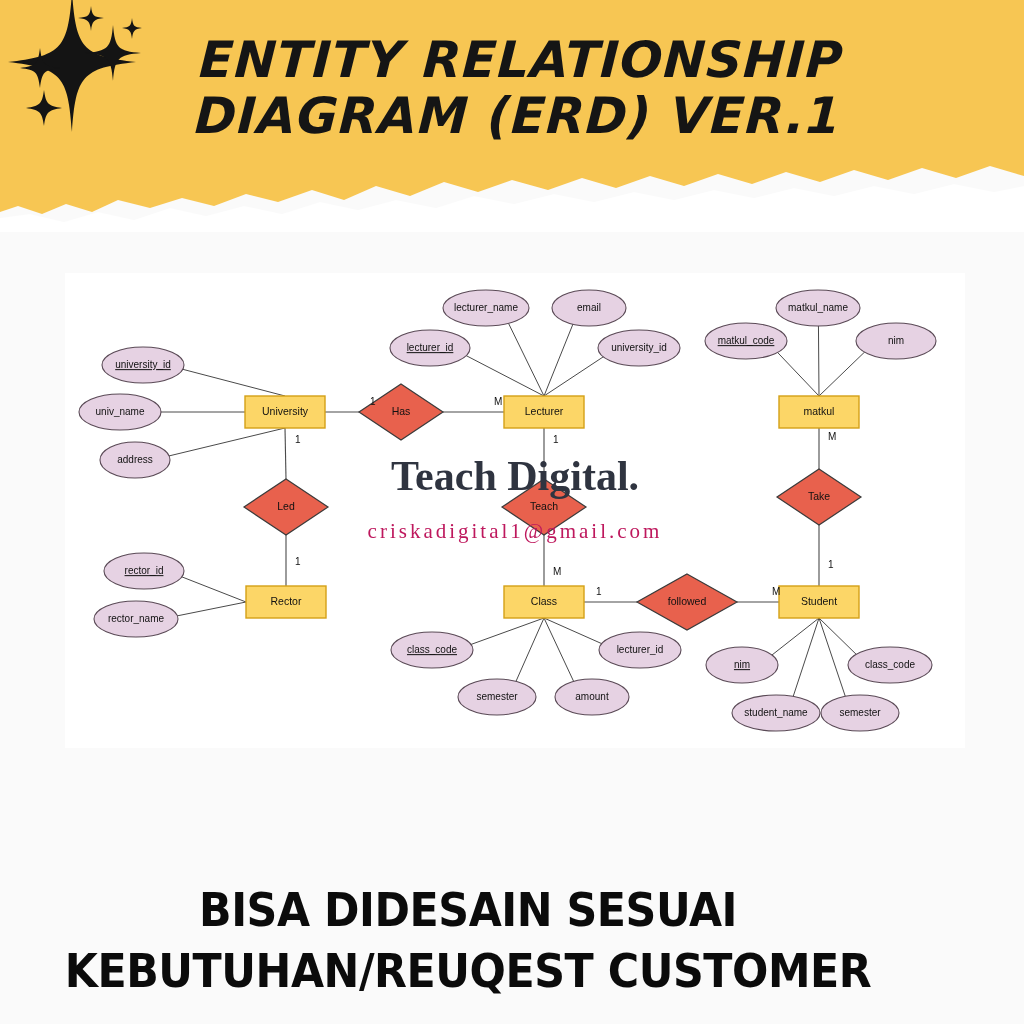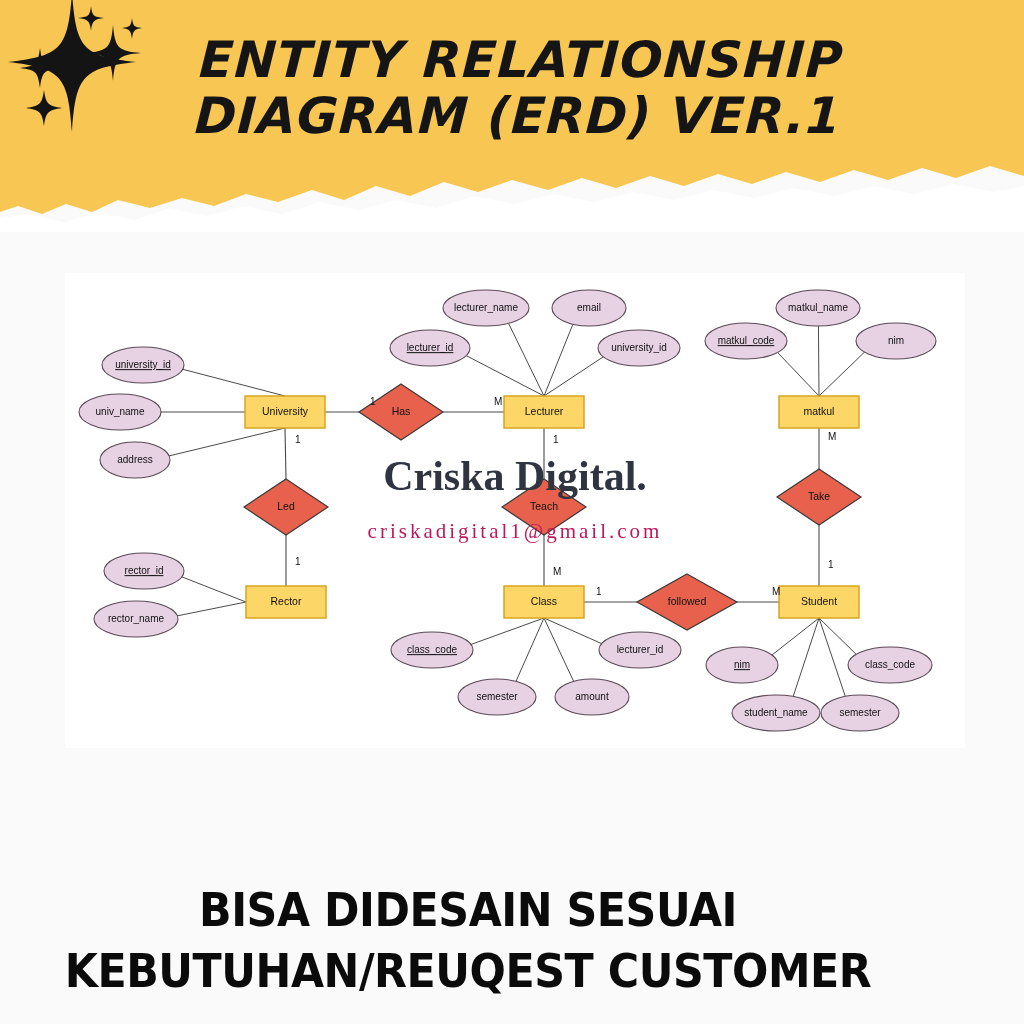--- a/index.html
+++ b/index.html
@@ -263,20 +263,20 @@
         <text x="488" y="299" class="card-label">M</text>
         <text x="763" y="164" class="card-label">M</text>
         <text x="763" y="292" class="card-label">1</text>
         <text x="531" y="319" class="card-label">1</text>
         <text x="707" y="319" class="card-label">M</text>
       </g>
     </svg>
 </div>
 
 <div id="watermark">
-  <div id="watermark-title">Criska Digital.</div>
+  <div id="watermark-title">Teach Digital.</div>
   <div id="watermark-email">criskadigital1@gmail.com</div>
 </div>
 
 <div id="footer-caption">
   <span class="ln">BISA DIDESAIN SESUAI</span>
   <span class="ln">KEBUTUHAN/REUQEST CUSTOMER</span>
 </div>
 
 </body></html>

